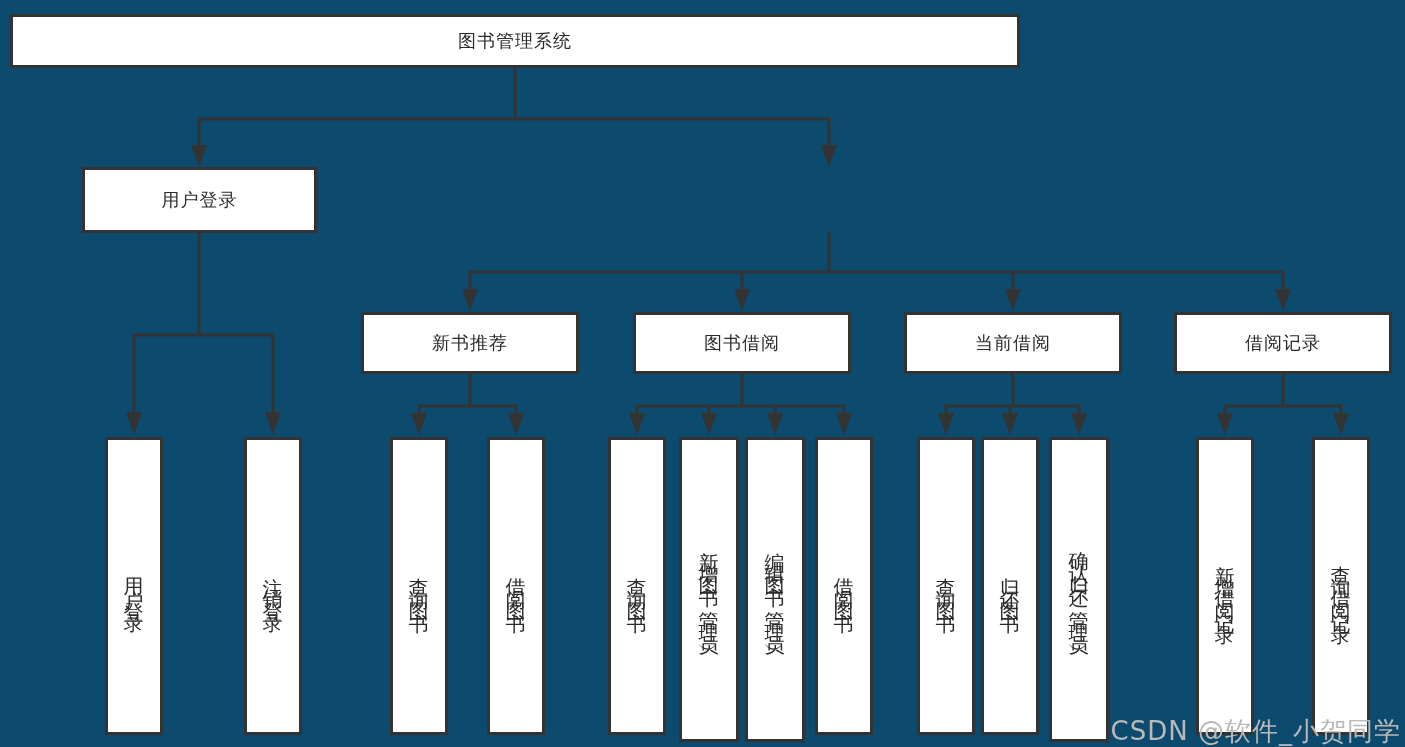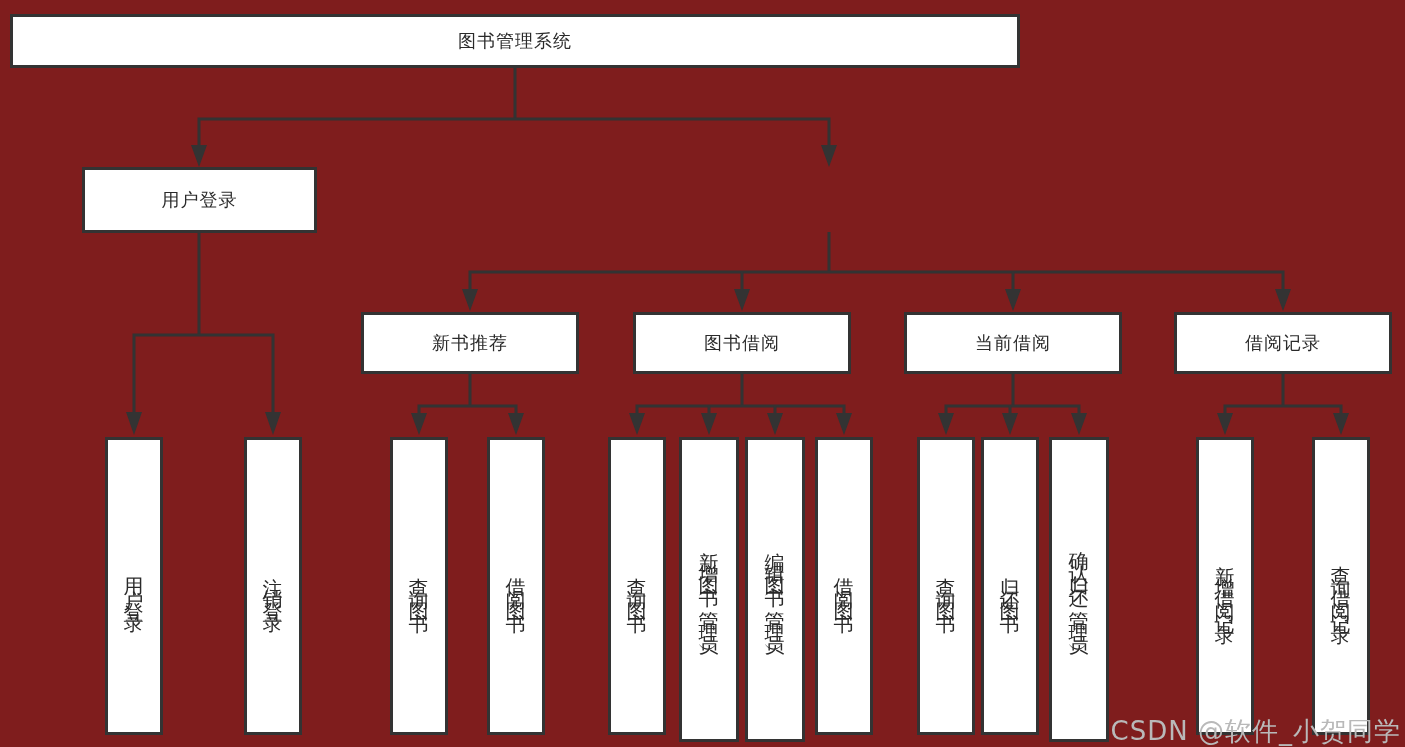--- a/index.html
+++ b/index.html
@@ -5,21 +5,21 @@
   html, body {
     margin: 0;
     padding: 0;
     background: #ffffff;
     font-family: "DejaVu Sans", "Liberation Sans", sans-serif;
   }
   #stage {
     position: relative;
     width: 1405px;
     height: 747px;
-    background: #7f1d1d;
+    background: #0c4a6e;
     overflow: hidden;
   }
   #connectors {
     position: absolute;
     left: 0; top: 0;
     width: 1405px;
     height: 747px;
     pointer-events: none;
   }
   .hbox {

